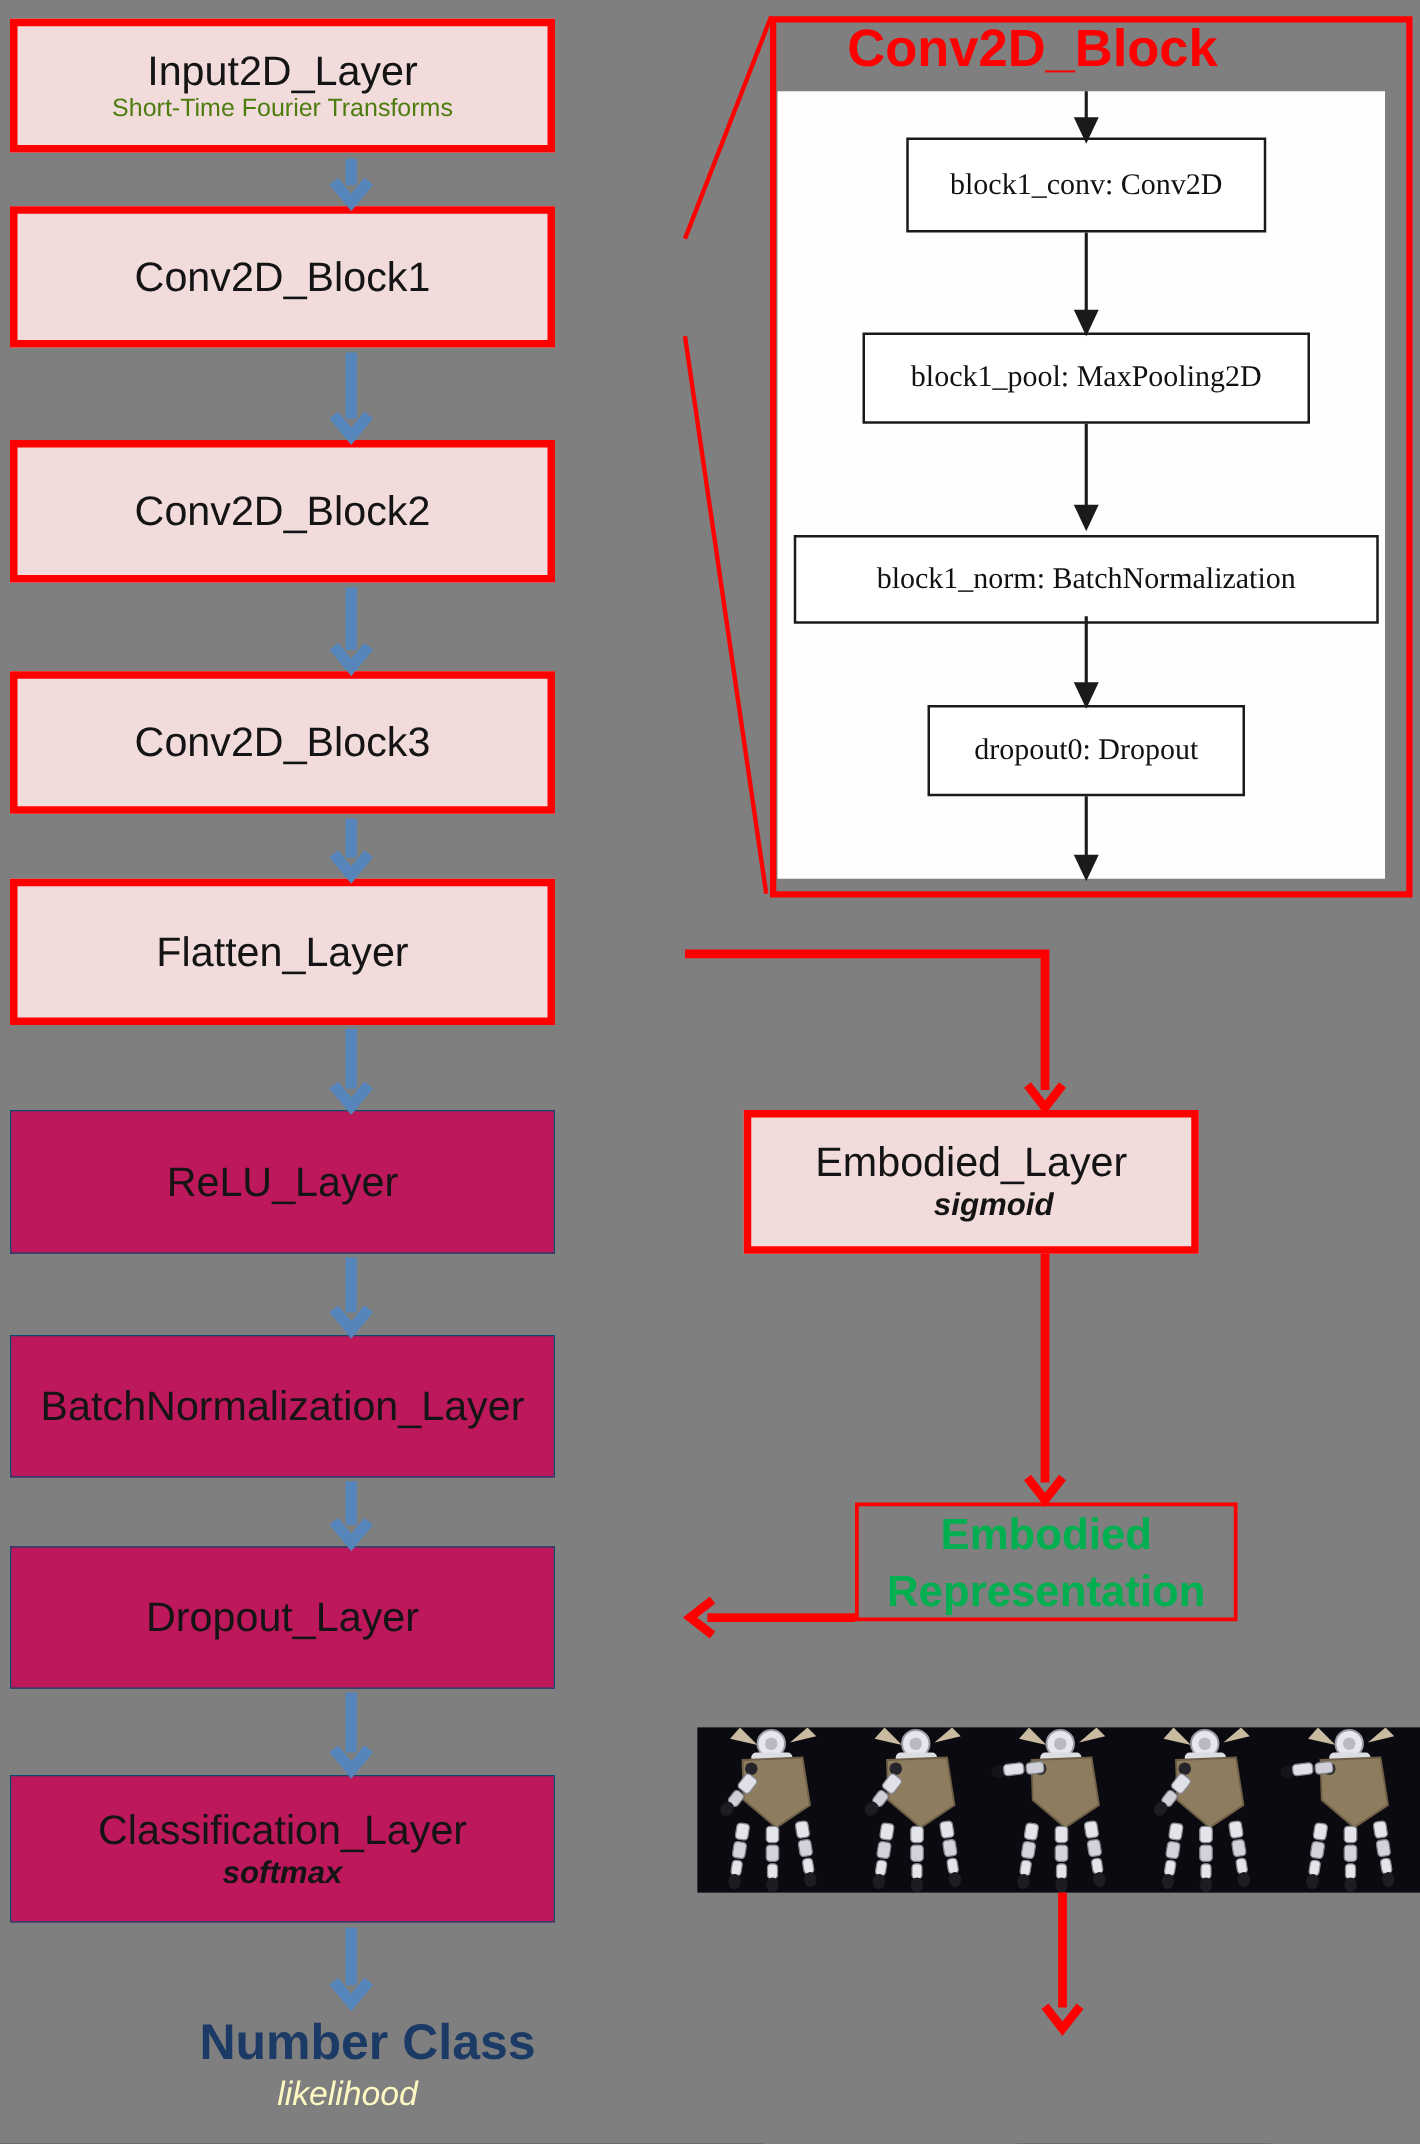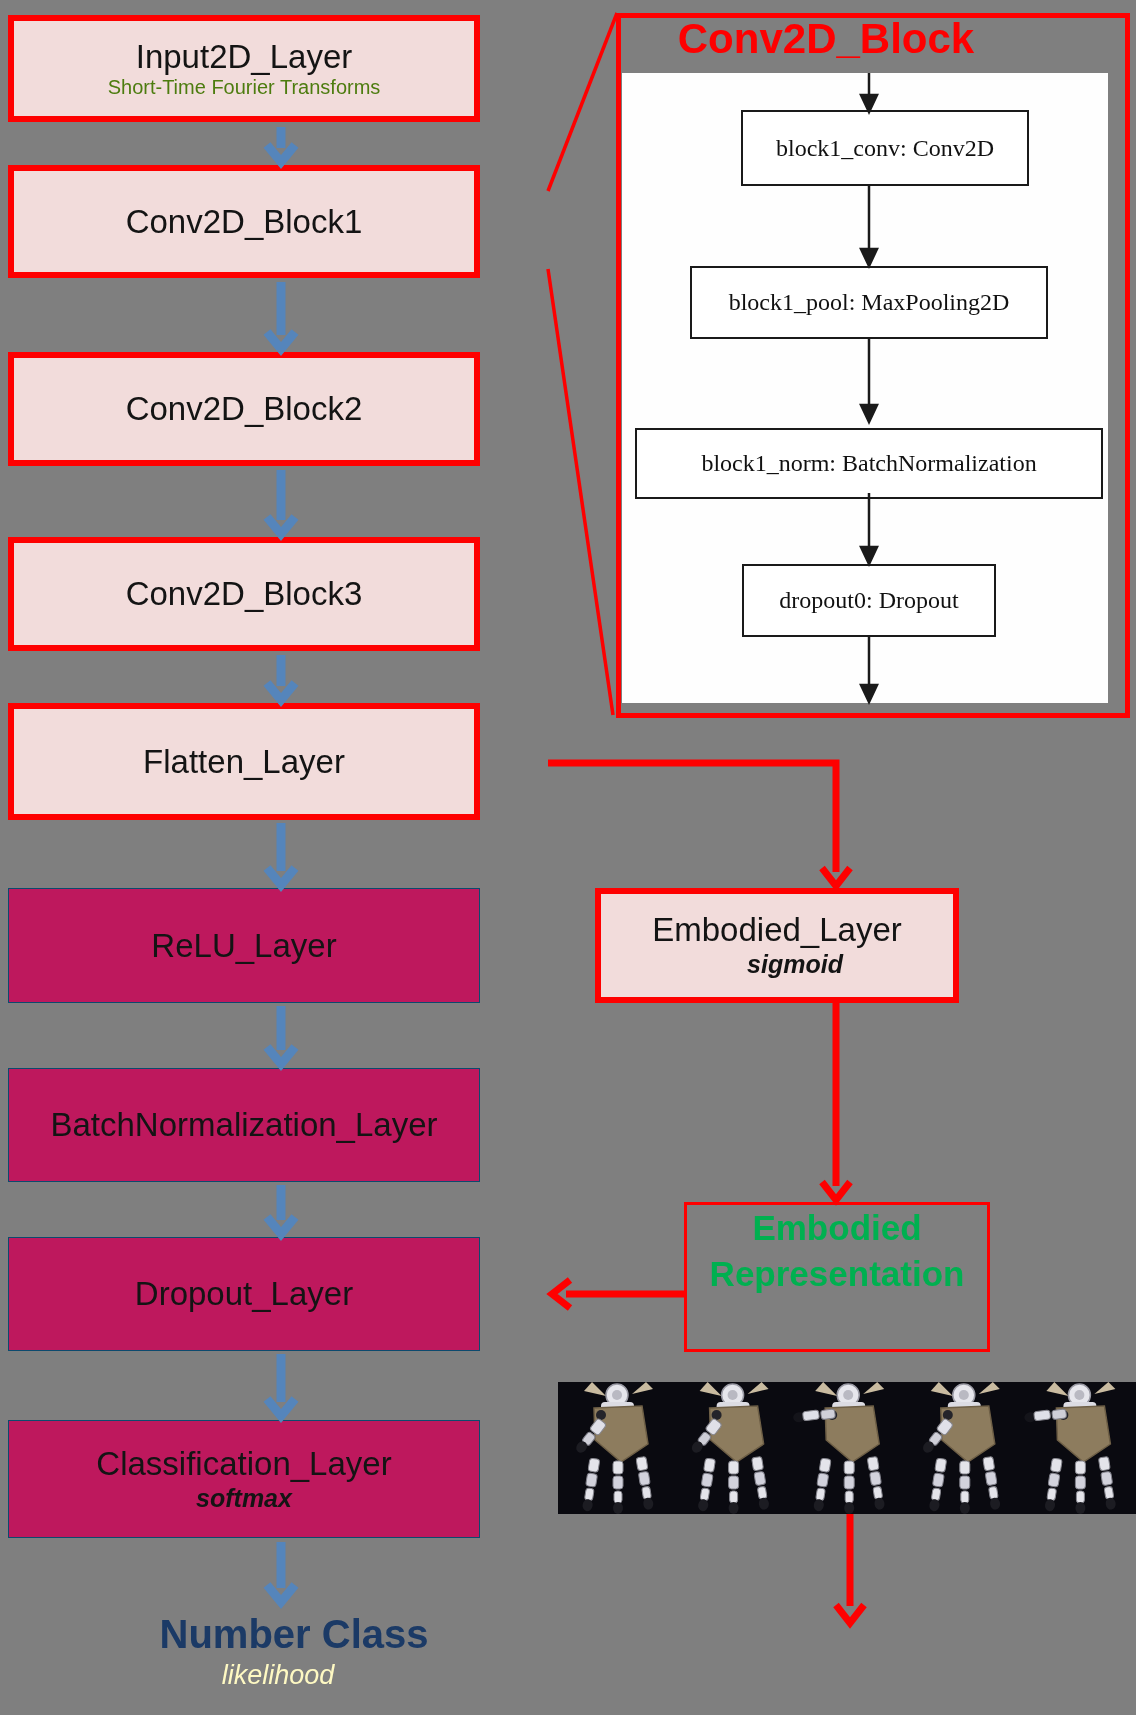--- a/index.html
+++ b/index.html
@@ -5,21 +5,21 @@
   html,body{margin:0;padding:0;background:#555;}
   .stage{
     position:relative;width:1136px;height:1715px;background:#7f7f7f;
     overflow:hidden;font-family:"Liberation Sans",sans-serif;
   }
   .stage *{box-sizing:border-box;}
   .overlay{position:absolute;left:0;top:0;width:1136px;height:1715px;pointer-events:none;z-index:5;}
 
   
   .lbox{
-    position:absolute;left:8px;width:472px;display:flex;flex-direction:column;
+    position:absolute;left:8px;width:436px;display:flex;flex-direction:column;
     justify-content:center;text-align:center;z-index:2;
   }
   .lbox.red{background:#f2dcdb;border:6px solid #fe0000;}
   .lbox.blue{background:#be185d;border:1px solid #0c4a6e;}
   .lbox .t1{font-size:33px;color:#141414;line-height:1.15;}
   .lbox .t2{font-size:20px;color:#4d7c0f;line-height:1.2;}
   .lbox .t3{font-size:25px;font-weight:bold;font-style:italic;color:#141414;line-height:1.2;}
 
   
   .zoombox{position:absolute;left:616px;top:13px;width:514px;height:705px;border:5px solid #fe0000;z-index:2;}
@@ -38,23 +38,23 @@
   .embodied{
     position:absolute;left:595px;top:888px;width:364px;height:115px;
     background:#f2dcdb;border:6px solid #fe0000;z-index:2;
     display:flex;flex-direction:column;align-items:center;justify-content:center;text-align:center;
   }
   .embodied .t1{font-size:33px;color:#141414;line-height:1.1;}
   .embodied .t3{font-size:25px;font-weight:bold;font-style:italic;color:#141414;line-height:1.2;margin-left:36px;}
 
   
   .embrep{
-    position:absolute;left:684px;top:1202px;width:306px;height:150px;
+    position:absolute;left:684px;top:1202px;width:306px;height:95px;
     border:3px solid #fe0000;background:transparent;z-index:2;
-    display:flex;flex-direction:column;align-items:center;justify-content:flex-start;text-align:center;
+    display:flex;flex-direction:column;align-items:center;justify-content:space-between;text-align:center;
   }
   .embrep div{font-size:35px;font-weight:bold;color:#00b050;line-height:1.3;}
 
   
   .outtitle{
     position:absolute;left:24px;top:1612px;width:540px;text-align:center;
     font-size:40px;font-weight:bold;color:#1b3a66;z-index:2;
   }
   .outsub{
     position:absolute;left:8px;top:1660px;width:540px;text-align:center;
@@ -98,21 +98,21 @@
     <div class="t1">Classification_Layer</div>
     <div class="t3">softmax</div>
   </div>
 
   <div class="outtitle">Number Class</div>
   <div class="outsub">likelihood</div>
 
   <div class="zoombox"></div>
   <div class="zoomtitle">Conv2D_Block</div>
   <div class="whitepanel"></div>
-  <div class="gvnode" style="left:725px;top:110px;width:288px;height:76px;margin-left:16px;">block1_conv: Conv2D</div>
+  <div class="gvnode" style="left:725px;top:110px;width:288px;height:76px;">block1_conv: Conv2D</div>
   <div class="gvnode" style="left:690px;top:266px;width:358px;height:73px;">block1_pool: MaxPooling2D</div>
   <div class="gvnode" style="left:635px;top:428px;width:468px;height:71px;">block1_norm: BatchNormalization</div>
   <div class="gvnode" style="left:742px;top:564px;width:254px;height:73px;">dropout0: Dropout</div>
 
   <div class="embodied">
     <div class="t1">Embodied_Layer</div>
     <div class="t3">sigmoid</div>
   </div>
 
   <div class="embrep">

